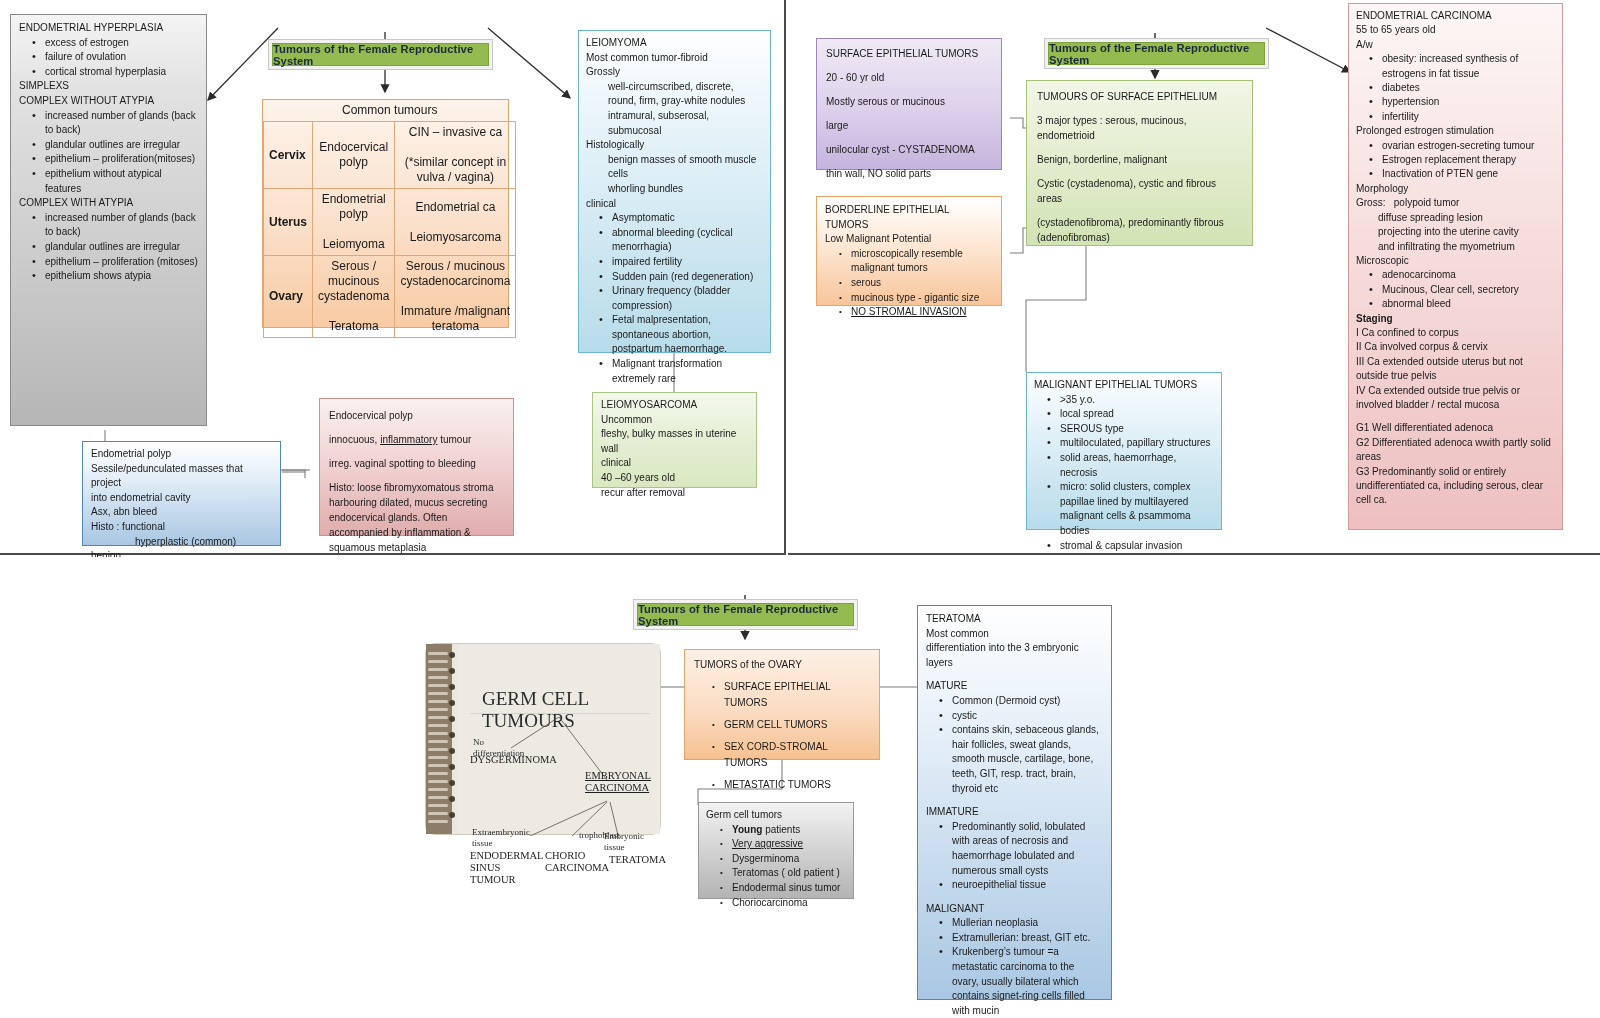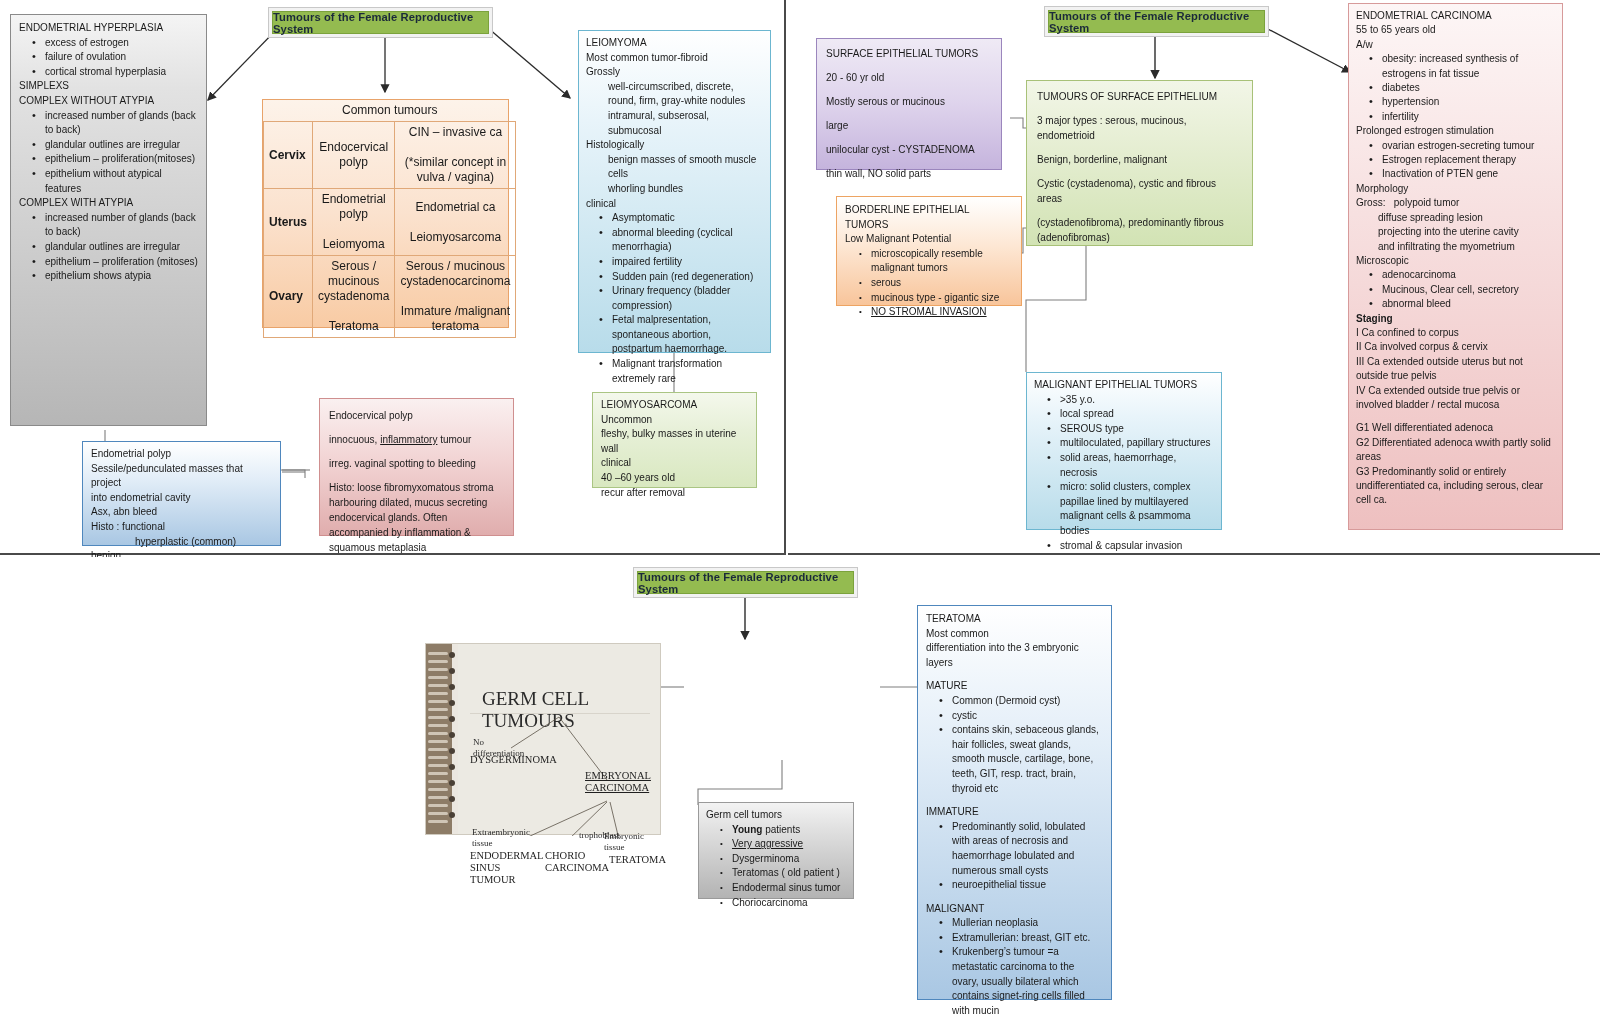--- a/index.html
+++ b/index.html
@@ -17,21 +17,21 @@
   .ttl{display:block;}
   .ind{padding-left:22px;display:block;}
   .ind2{padding-left:44px;display:block;}
   .gap{height:9px;}
   .u{text-decoration:underline;}
   .b{font-weight:bold;}
   
   .banner{position:absolute;background:#94bb50;border:1px solid #7ba23c;
      box-shadow:0 0 0 3px #f2f2f2, 0 0 0 4px #c8c8c8;
      color:#1b2a3a;font-weight:bold;font-size:11.2px;display:flex;align-items:center;
-     justify-content:center;letter-spacing:.1px;}
+     justify-content:center;letter-spacing:.1px;margin-top:32px;}
   
   .grey{background:linear-gradient(to bottom,#f4f4f4 0%,#e2e2e2 18%,#b6b6b6 100%);border:1px solid #8a8a8a;}
   .blue{background:linear-gradient(to bottom,#ffffff 0%,#e3eef8 35%,#a9c7e3 100%);border:1px solid #4f87bd;}
   .bluelt{background:linear-gradient(to bottom,#ffffff 0%,#e8f4fa 28%,#b8dcea 100%);border:1px solid #6cb6d0;}
   .orange{background:linear-gradient(to bottom,#fdf0e4 0%,#fbdcc3 55%,#f6c191 100%);border:1px solid #e8a36a;}
   .orange2{background:linear-gradient(to bottom,#ffffff 0%,#fde7d4 45%,#f8c59b 100%);border:1px solid #eda463;}
   .pink{background:linear-gradient(to bottom,#faf0f0 0%,#f2d4d4 45%,#e0adad 100%);border:1px solid #cf8f8f;}
   .pink2{background:linear-gradient(to bottom,#fdf6f6 0%,#f7e0e0 40%,#eec0c0 100%);border:1px solid #d79a9a;}
   .purple{background:linear-gradient(to bottom,#efeaf5 0%,#ded3ec 50%,#c5b4dd 100%);border:1px solid #9b86bd;}
   .green{background:linear-gradient(to bottom,#f2f6e7 0%,#e4edd0 45%,#d2e3b4 100%);border:1px solid #a8c178;}
@@ -218,21 +218,21 @@
     <div class="gap"></div>
     <span class="ttl">Mostly serous or mucinous</span>
     <div class="gap"></div>
     <span class="ttl">large</span>
     <div class="gap"></div>
     <span class="ttl">unilocular cyst - CYSTADENOMA</span>
     <div class="gap"></div>
     <span class="ttl">thin wall, NO solid parts</span>
   </div>
 
-  <div class="box orange2" style="left:28px;top:196px;width:186px;height:110px;padding:6px 8px;margin-left:20px;">
+  <div class="box orange2" style="left:28px;top:196px;width:186px;height:110px;padding:6px 8px;">
     <span class="ttl">BORDERLINE EPITHELIAL TUMORS</span>
     <span class="ttl">Low Malignant Potential</span>
     <ul>
       <li class="sm">microscopically resemble malignant tumors</li>
       <li class="sm">serous</li>
       <li class="sm">mucinous type - gigantic size</li>
       <li class="sm u">NO STROMAL INVASION</li>
     </ul>
   </div>
 
@@ -313,21 +313,21 @@
     <line x1="745" y1="38" x2="745" y2="82" stroke="#2b2b2b" stroke-width="1.4" marker-end="url(#ah3)"></line>
     <polyline points="661,130 675,130 675,130 684,130" fill="none" stroke="#7f7f7f" stroke-width="1.1"></polyline>
     <polyline points="880,130 895,130 895,130 917,130" fill="none" stroke="#7f7f7f" stroke-width="1.1"></polyline>
     <polyline points="782,203 782,232 698,232 698,248" fill="none" stroke="#7f7f7f" stroke-width="1.1"></polyline>
   </svg>
 
   <div class="banner" style="left:637px;top:14px;width:215px;height:21px;">
     <span>Tumours of the Female Reproductive System</span>
   </div>
 
-  <div class="scan" style="left:425px;top:86px;width:236px;height:192px;">
+  <div class="scan" style="left:425px;top:86px;width:236px;height:192px;border-radius:10px;">
     <div class="spiralband"></div>
     <div class="page"></div>
     <div class="ring" style="top:8px"></div>
     <div class="ring" style="top:16px"></div>
     <div class="ring" style="top:24px"></div>
     <div class="ring" style="top:32px"></div>
     <div class="ring" style="top:40px"></div>
     <div class="ring" style="top:48px"></div>
     <div class="ring" style="top:56px"></div>
     <div class="ring" style="top:64px"></div>
@@ -372,20 +372,29 @@
     <div class="cap" style="left:44px;top:110px;">DYSGERMINOMA</div>
     <div class="cap" style="left:159px;top:126px;width:62px;text-decoration:underline;">EMBRYONAL CARCINOMA</div>
     <div class="lab" style="left:46px;top:183px;width:52px;">Extraembryonic tissue</div>
     <div class="lab" style="left:117px;top:186px;margin-left:36px;">trophoblast</div>
     <div class="lab" style="left:178px;top:187px;width:58px;">Embryonic tissue</div>
     <div class="cap" style="left:44px;top:206px;width:60px;">ENDODERMAL SINUS TUMOUR</div>
     <div class="cap" style="left:119px;top:206px;width:56px;">CHORIO CARCINOMA</div>
     <div class="cap" style="left:183px;top:210px;">TERATOMA</div>
   </div>
 
+  <div class="box orange" style="left:684px;top:92px;width:196px;height:111px;padding:7px 9px;line-height:16px;">
+    <span class="ttl">TUMORS of the OVARY</span>
+    <ul style="padding-left:30px">
+      <li class="sm" style="margin-top:6px">SURFACE EPITHELIAL TUMORS</li>
+      <li class="sm" style="margin-top:6px">GERM CELL TUMORS</li>
+      <li class="sm" style="margin-top:6px">SEX CORD-STROMAL TUMORS</li>
+      <li class="sm" style="margin-top:6px">METASTATIC TUMORS</li>
+    </ul>
+  </div>
 
   <div class="box greyg" style="left:698px;top:245px;width:156px;height:97px;padding:5px 7px;">
     <span class="ttl">Germ cell tumors</span>
     <ul>
       <li class="sm"><span class="b">Young</span><span> patients</span></li>
       <li class="sm u">Very aggressive</li>
       <li class="sm">Dysgerminoma</li>
       <li class="sm">Teratomas ( old patient )</li>
       <li class="sm">Endodermal sinus tumor</li>
       <li class="sm">Choriocarcinoma</li>

